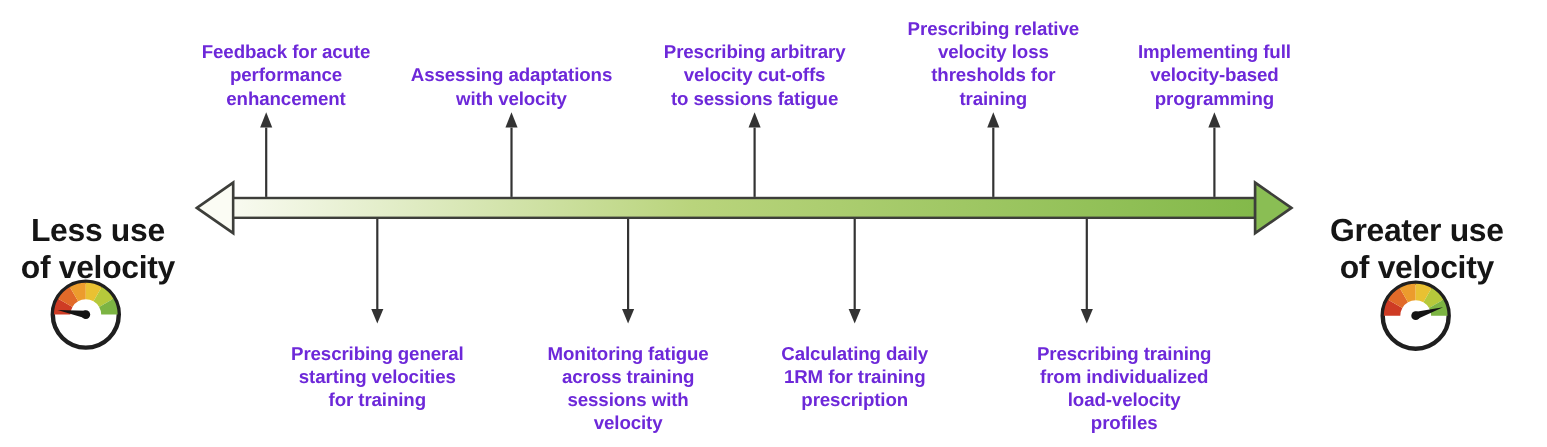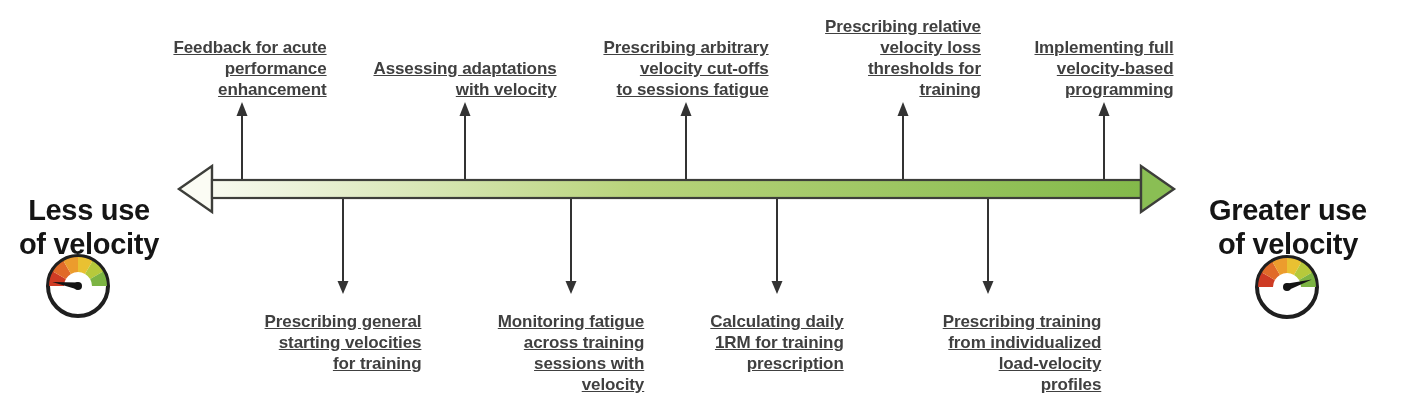--- a/index.html
+++ b/index.html
@@ -11,28 +11,27 @@
     overflow: hidden;
     font-family: "Liberation Sans", sans-serif;
   }
   .layer {
     position: absolute;
     left: 0; top: 0;
   }
   .item-label {
     position: absolute;
     transform: translateX(-50%);
-    text-align: right;
+    text-align: center;
     white-space: pre;
     font-weight: bold;
     font-size: 17px;
     line-height: 21px;
     letter-spacing: -0.1px;
-    color: #404040;
-    text-decoration: underline;
+    color: #6d28d9;
   }
   .item-label.top    { bottom: 306px; }
   .item-label.bottom { top: 311px; }
   .side-label {
     position: absolute;
     top: 155px;
     text-align: center;
     white-space: pre;
     font-weight: bold;
     font-size: 29px;
@@ -120,21 +119,21 @@
       <path d="M 19.38 27.25 A 21.5 21.5 0 0 1 27.25 19.38" fill="none" stroke="#e16a29" stroke-width="15"></path>
       <path d="M 27.25 19.38 A 21.5 21.5 0 0 1 38.00 16.50" fill="none" stroke="#ec9c2d" stroke-width="15"></path>
       <path d="M 38.00 16.50 A 21.5 21.5 0 0 1 48.75 19.38" fill="none" stroke="#e9c132" stroke-width="15"></path>
       <path d="M 48.75 19.38 A 21.5 21.5 0 0 1 56.62 27.25" fill="none" stroke="#b6c93b" stroke-width="15"></path>
       <path d="M 56.62 27.25 A 21.5 21.5 0 0 1 59.50 38.00" fill="none" stroke="#7cb443" stroke-width="15"></path>
       <polygon points="37.0,34.7 39.0,41.3 62.9,30.4" fill="#141414"></polygon>
       <circle cx="38" cy="38" r="4" fill="#141414"></circle>
     </svg>
 
   <div id="labels-layer">
-      <div class="item-label top" style="left: 250px;">Feedback for acute
+      <div class="item-label top" style="left: 260px;">Feedback for acute
 performance
 enhancement</div>
       <div class="item-label top" style="left: 465px;">Assessing adaptations
 with velocity</div>
       <div class="item-label top" style="left: 686px;">Prescribing arbitrary
 velocity cut-offs
 to sessions fatigue</div>
       <div class="item-label top" style="left: 903px;">Prescribing relative
 velocity loss
 thresholds for

